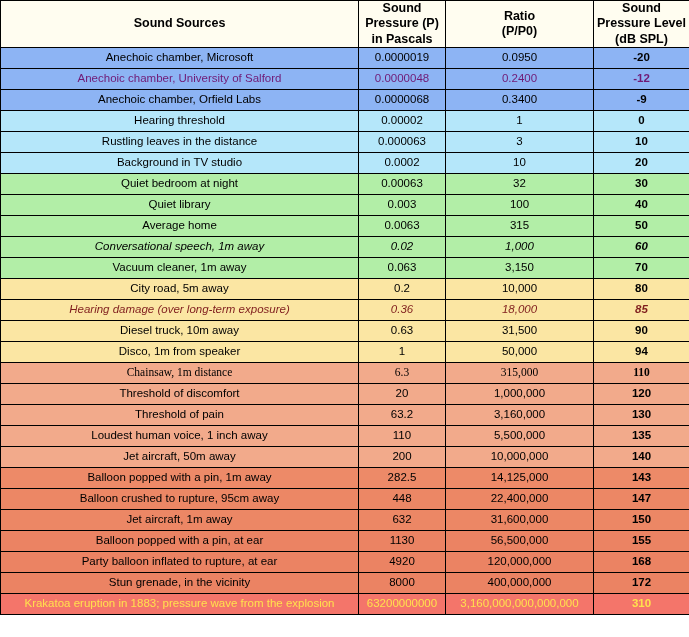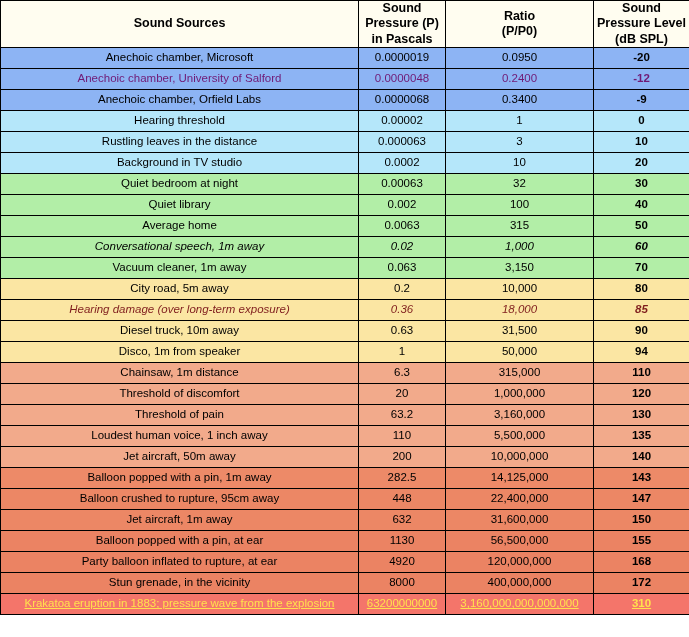--- a/index.html
+++ b/index.html
@@ -106,21 +106,21 @@
           <td class="col-db">20</td>
         </tr>
         <tr style="background-color: rgb(178, 238, 167); color: rgb(0, 0, 0);">
           <td>Quiet bedroom at night</td>
           <td>0.00063</td>
           <td>32</td>
           <td class="col-db">30</td>
         </tr>
         <tr style="background-color: rgb(178, 238, 167); color: rgb(0, 0, 0);">
           <td>Quiet library</td>
-          <td>0.002</td>
+          <td>0.003</td>
           <td>100</td>
           <td class="col-db">40</td>
         </tr>
         <tr style="background-color: rgb(178, 238, 167); color: rgb(0, 0, 0);">
           <td>Average home</td>
           <td>0.0063</td>
           <td>315</td>
           <td class="col-db">50</td>
         </tr>
         <tr style="background-color: rgb(178, 238, 167); color: rgb(0, 0, 0); font-style: italic;">
@@ -152,21 +152,21 @@
           <td>0.63</td>
           <td>31,500</td>
           <td class="col-db">90</td>
         </tr>
         <tr style="background-color: rgb(251, 230, 163); color: rgb(0, 0, 0);">
           <td>Disco, 1m from speaker</td>
           <td>1</td>
           <td>50,000</td>
           <td class="col-db">94</td>
         </tr>
-        <tr style="background-color: rgb(242, 170, 139); color: rgb(0, 0, 0);">
+        <tr style="background-color: rgb(242, 170, 139); color: rgb(0, 0, 0); font-family: Liberation Serif, serif;">
           <td>Chainsaw, 1m distance</td>
           <td>6.3</td>
           <td>315,000</td>
           <td class="col-db">110</td>
         </tr>
         <tr style="background-color: rgb(242, 170, 139); color: rgb(0, 0, 0);">
           <td>Threshold of discomfort</td>
           <td>20</td>
           <td>1,000,000</td>
           <td class="col-db">120</td>
@@ -218,21 +218,21 @@
           <td>4920</td>
           <td>120,000,000</td>
           <td class="col-db">168</td>
         </tr>
         <tr style="background-color: rgb(235, 131, 99); color: rgb(0, 0, 0);">
           <td>Stun grenade, in the vicinity</td>
           <td>8000</td>
           <td>400,000,000</td>
           <td class="col-db">172</td>
         </tr>
-        <tr style="background-color: rgb(244, 117, 106); color: rgb(255, 225, 77); text-decoration: underline;">
+        <tr style="background-color: rgb(244, 117, 106); color: rgb(255, 225, 77);">
           <td>Krakatoa eruption in 1883; pressure wave from the explosion</td>
           <td>63200000000</td>
           <td>3,160,000,000,000,000</td>
           <td class="col-db">310</td>
         </tr>
       </tbody>
   </table>
 </div>
 
 </body></html>

